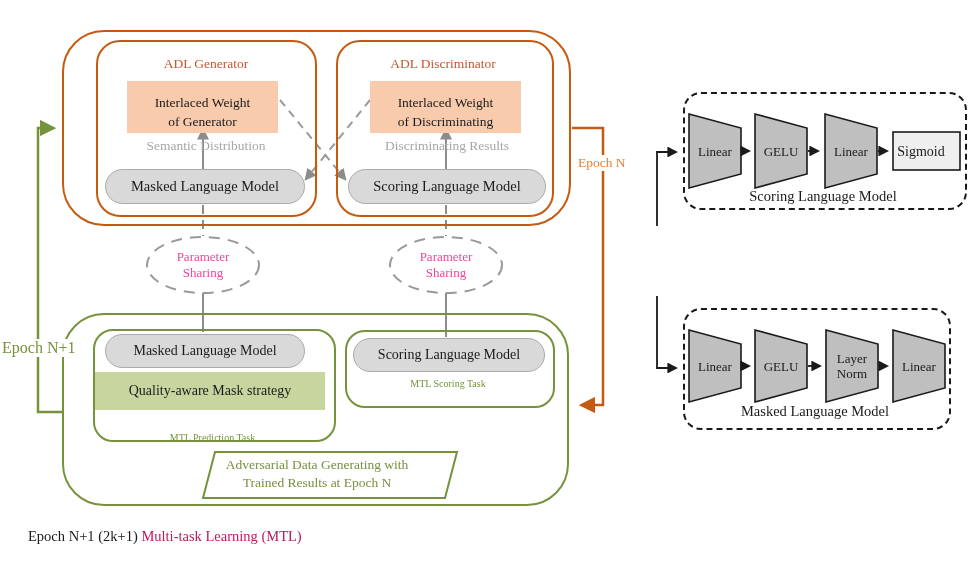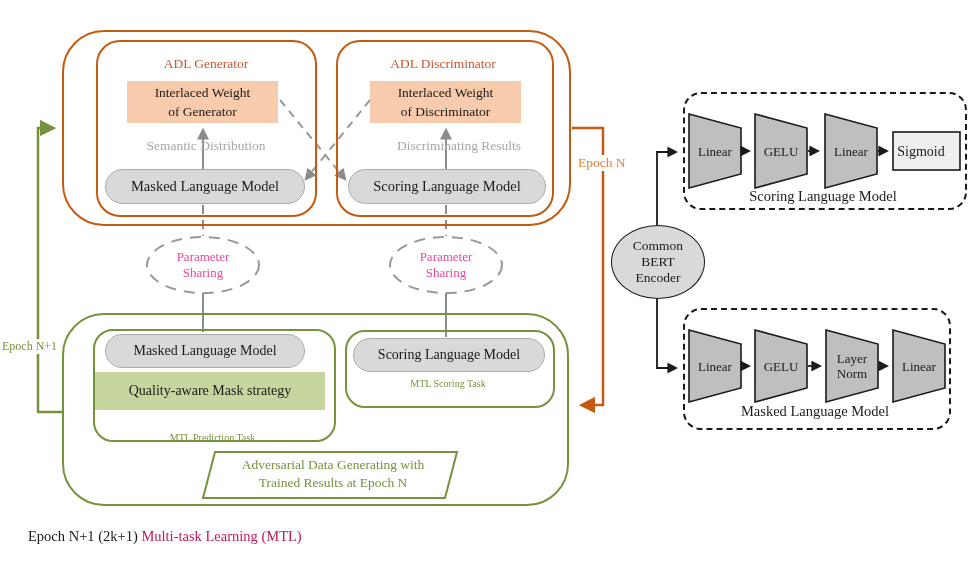--- a/index.html
+++ b/index.html
@@ -7,32 +7,32 @@
     position:relative; width:979px; height:584px; background:#ffffff;
     font-family:"Liberation Serif","DejaVu Serif",serif; color:#1a1a1a; overflow:hidden;
   }
   #wires{position:absolute; left:0; top:0; width:979px; height:584px;}
   .abs{position:absolute;}
   .ctr{text-align:center;}
   
   .obox{border:2.5px solid #C55A11; border-radius:42px; background:transparent;}
   .obox-inner{border:2.5px solid #C55A11; border-radius:24px; background:transparent;}
   .otitle{color:#C4572E; font-size:13.5px;margin-top:8px;}
-  .fillbox{background:#F8CBAD; font-size:13.5px; line-height:19px; padding-top:2px;}
+  .fillbox{background:#F8CBAD; font-size:13.5px; line-height:19px; padding-top:12px;}
   .flowlabel{color:#A6A6A6; font-size:13.5px;}
   .oval{background:#D9D9D9; border:1.5px solid #ABABAB; border-radius:20px; font-size:14.5px; display:flex; align-items:center; justify-content:center;}
   .pslabel{color:#ec4899; font-size:13px; line-height:15.5px;}
   
   .gbox{border:2.5px solid #76923C; border-radius:42px; background:transparent;}
   .gbox-inner{border:2.5px solid #76923C; border-radius:20px; background:transparent;}
   .gtitle{color:#76923C; font-size:10px;}
   .gfill{background:#C6D69E; font-size:14px; display:flex; align-items:center; justify-content:center;}
   .note{color:#76923C; font-size:13.5px; line-height:18px;}
   .epochN{color:#ED7D31; font-size:13.5px; background:#fff; padding:0 2px;}
-  .epochN1{color:#76923C; font-size:12px; background:#fff;}
+  .epochN1{color:#76923C; font-size:16px; background:#fff;}
   
   .dashbox{border:2px dashed #1a1a1a; border-radius:18px; background:transparent;}
   .layerlabel{font-size:13px; line-height:15px;}
   .headtitle{font-size:14.5px;}
   .bert-ellipse{background:#D9D9D9; border:1.8px solid #1a1a1a; border-radius:50%;
     display:flex; align-items:center; justify-content:center; font-size:13.5px; line-height:16px;}
   
   .legend{font-size:14.5px; line-height:18.5px;}
   .legend .adl{color:#C4572E;}
   .legend .mtl{color:#be185d;}
@@ -108,23 +108,23 @@
   </div>
   <div class="abs ctr flowlabel" style="left:96px; top:138px; width:220px;">Semantic Distribution</div>
   <div class="abs oval" style="left:105px; top:169px; width:198px; height:33px;">
     <span>Masked Language Model</span>
   </div>
 
   <div class="abs obox-inner" style="left:336px; top:40px; width:214px; height:173px;"></div>
   <div class="abs ctr otitle" style="left:336px; top:48px; width:214px;">ADL Discriminator</div>
   <div class="abs ctr fillbox" style="left:370px; top:81px; width:151px; height:40px;">
     <span style="display:block">Interlaced Weight</span>
-    <span style="display:block">of Discriminator</span>
+    <span style="display:block">of Discriminating</span>
   </div>
-  <div class="abs ctr flowlabel" style="left:352px; top:138px; width:214px;">Discriminating Results</div>
+  <div class="abs ctr flowlabel" style="left:340px; top:138px; width:214px;">Discriminating Results</div>
   <div class="abs oval" style="left:348px; top:169px; width:196px; height:33px;">
     <span>Scoring Language Model</span>
   </div>
 
   <div class="abs epochN" style="left:576px; top:155px;">Epoch N</div>
 
   <div class="abs ctr pslabel" style="left:148px; top:249px; width:110px;">
     <span style="display:block">Parameter</span>
     <span style="display:block">Sharing</span>
   </div>
@@ -143,34 +143,27 @@
     <span>Quality-aware Mask strategy</span>
   </div>
   <div class="abs ctr gtitle" style="left:93px; top:416px; width:239px;margin-top:16px;">MTL Prediction Task</div>
 
   <div class="abs gbox-inner" style="left:345px; top:330px; width:206px; height:74px;"></div>
   <div class="abs oval" style="left:353px; top:338px; width:190px; height:32px; font-size:14px;">
     <span>Scoring Language Model</span>
   </div>
   <div class="abs ctr gtitle" style="left:345px; top:378px; width:206px;">MTL Scoring Task</div>
 
-  <div class="abs ctr note" style="left:212px; top:456px; width:242px;">
+  <div class="abs ctr note" style="left:196px; top:456px; width:242px;">
     <span style="display:block">Adversarial Data Generating with</span>
     <span style="display:block">Trained Results at Epoch N</span>
   </div>
 
   <div class="abs epochN1" style="left:2px; top:339px;">Epoch N+1</div>
 
-  <div class="abs bert-ellipse ctr" style="left:611px; top:225px; width:92px; height:72px;">
-    <div>
-      <span style="display:block">Common</span>
-      <span style="display:block">BERT</span>
-      <span style="display:block">Encoder</span>
-    </div>
-  </div>
 
   <div class="abs dashbox" style="left:683px; top:92px; width:280px; height:114px;"></div>
   <div class="abs ctr layerlabel" style="left:689px; top:144px; width:52px;">Linear</div>
   <div class="abs ctr layerlabel" style="left:755px; top:144px; width:52px;">GELU</div>
   <div class="abs ctr layerlabel" style="left:825px; top:144px; width:52px;">Linear</div>
   <div class="abs ctr layerlabel" style="left:893px; top:144px; width:56px; font-size:14px;">Sigmoid</div>
   <div class="abs ctr headtitle" style="left:683px; top:188px; width:280px;">Scoring Language Model</div>
 
   <div class="abs dashbox" style="left:683px; top:308px; width:264px; height:118px;"></div>
   <div class="abs ctr layerlabel" style="left:689px; top:359px; width:52px;">Linear</div>

